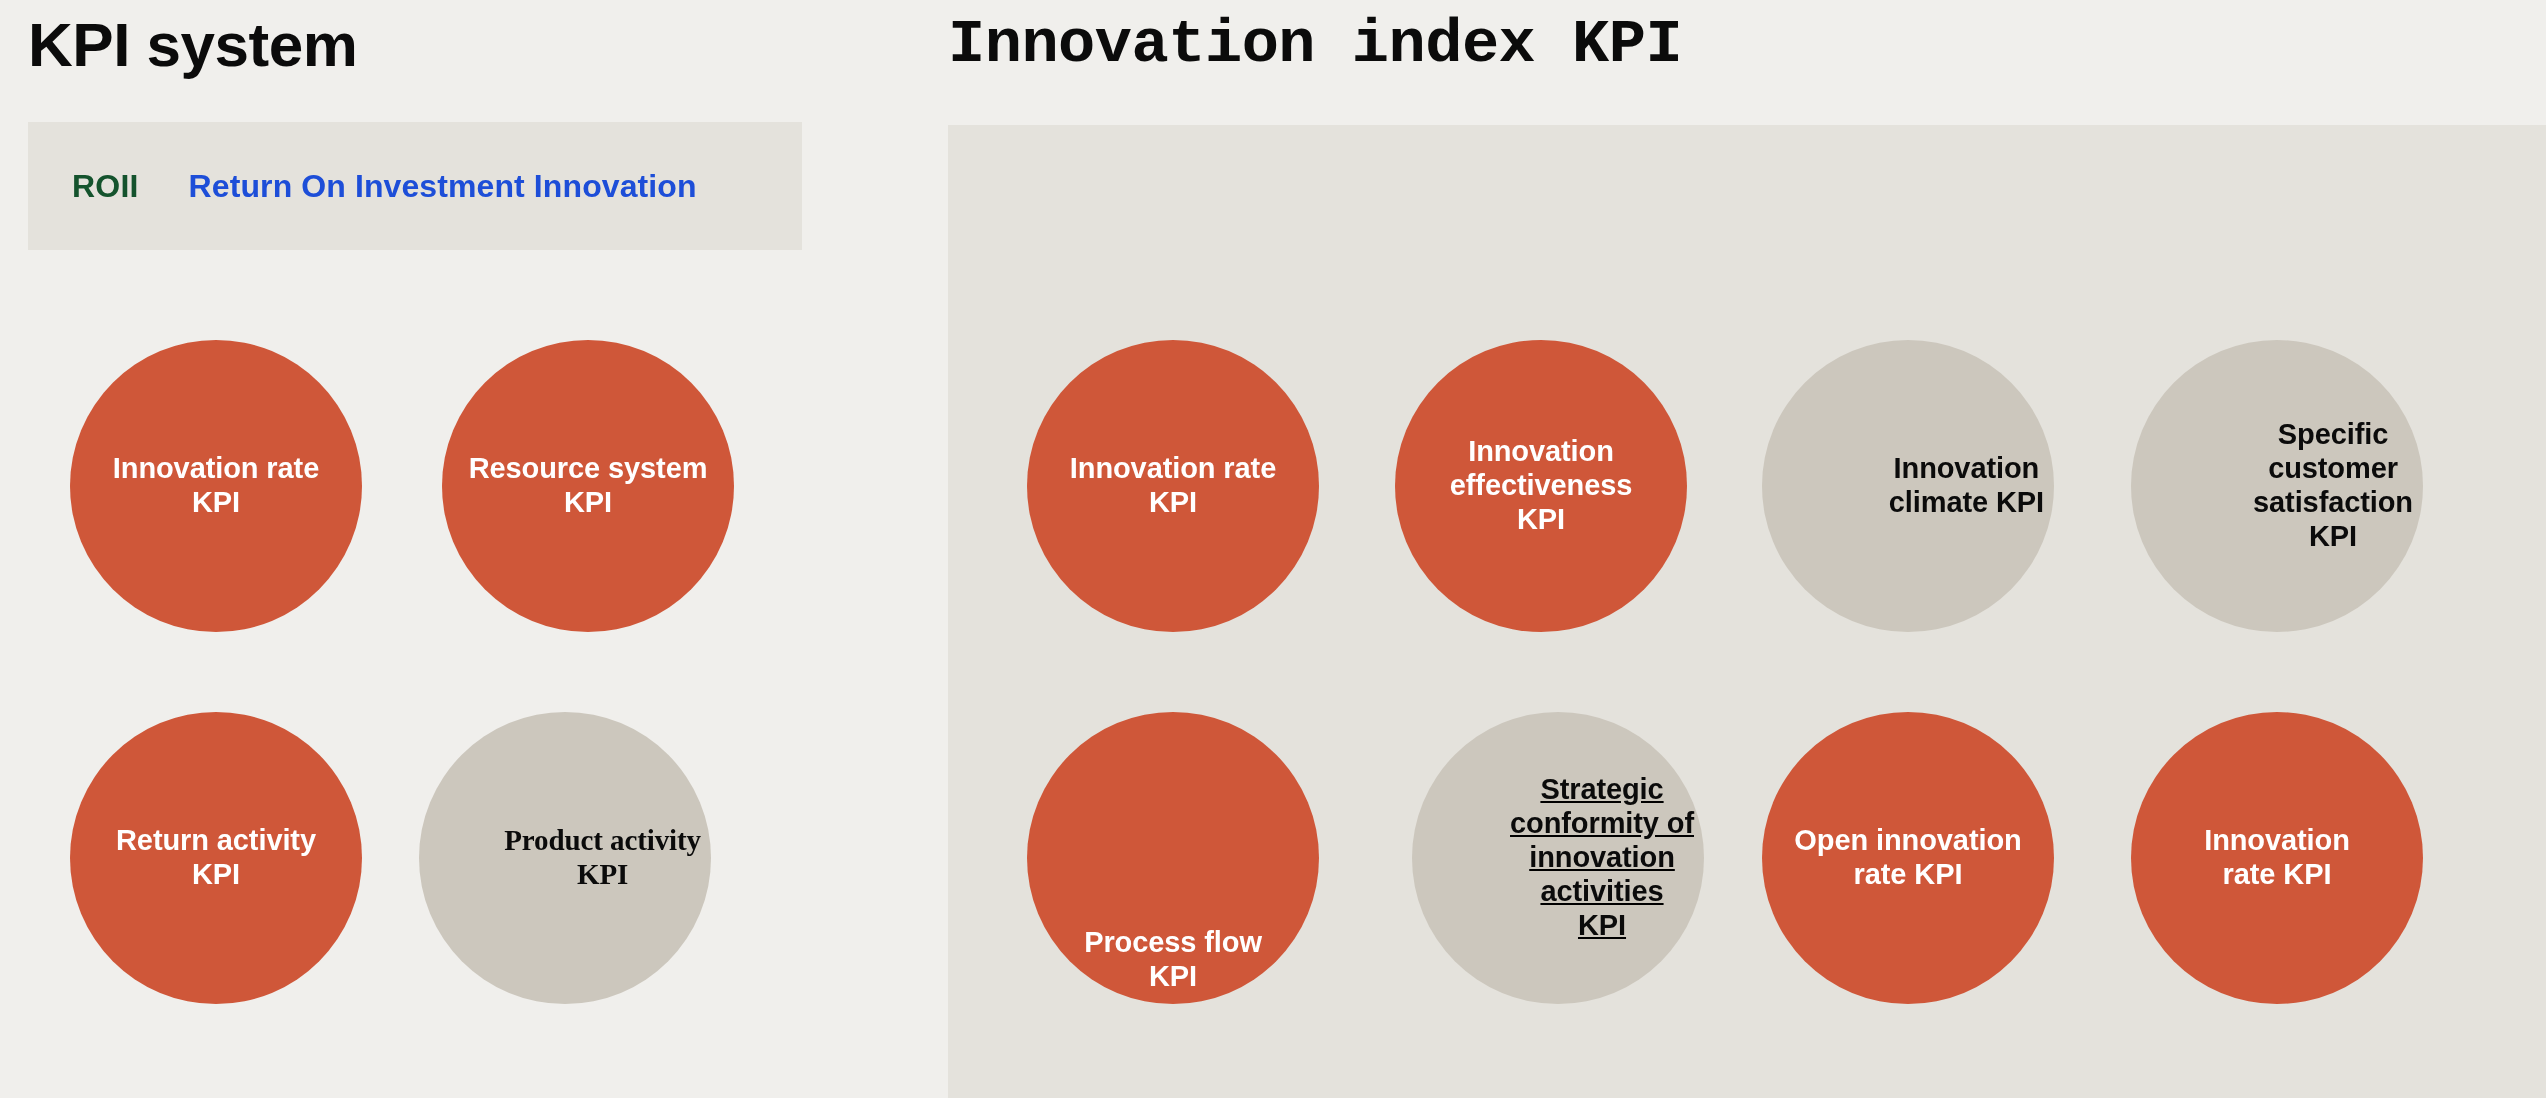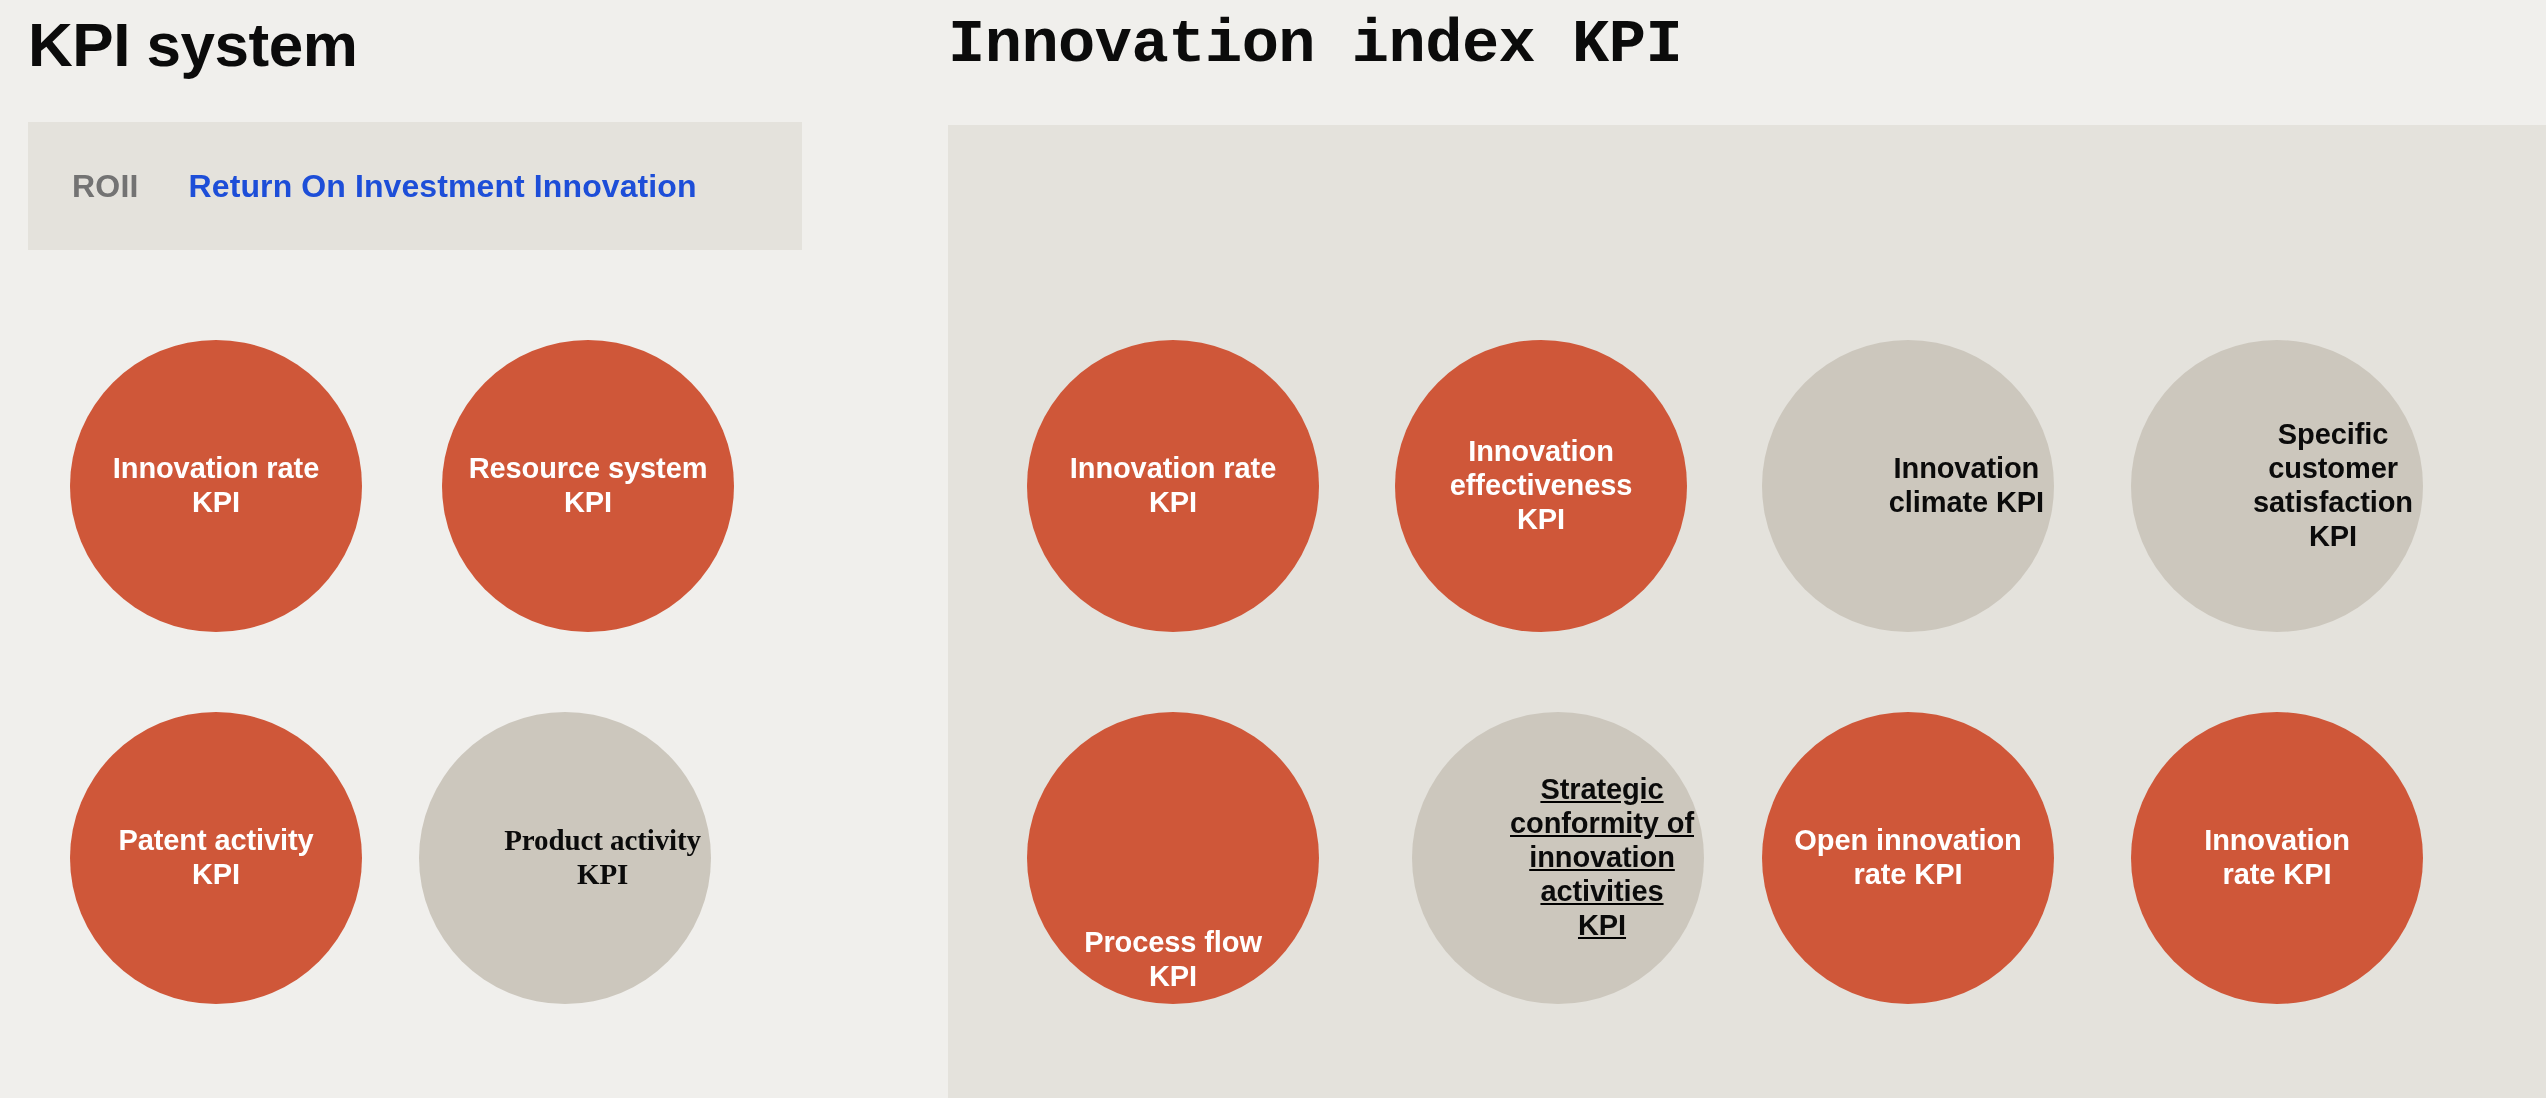--- a/index.html
+++ b/index.html
@@ -50,21 +50,21 @@
     width: 774px;
     height: 128px;
     background: #E4E2DC;
     display: flex;
     align-items: center;
   }
   .legend-abbr {
     margin-left: 44px;
     font-size: 32px;
     font-weight: bold;
-    color: #737373;
+    color: #14532d;
     letter-spacing: 0.2px;
   }
   .legend-text {
     margin-left: 50px;
     font-size: 32px;
     font-weight: bold;
     color: #1d4ed8;
     letter-spacing: 0.1px;
   }
 
@@ -108,21 +108,21 @@
   <div class="circle accent" style="left:70px; top:340px; width:292px; height:292px;">
     <span class="circle-label">Innovation rate
 KPI</span>
   </div>
   <div class="circle accent" style="left:442px; top:340px; width:292px; height:292px;">
     <span class="circle-label">Resource system
 KPI</span>
   </div>
 
   <div class="circle accent" style="left:70px; top:712px; width:292px; height:292px;">
-    <span class="circle-label">Patent activity
+    <span class="circle-label">Return activity
 KPI</span>
   </div>
   <div class="circle neutral" style="left:419px; top:712px; width:292px; height:292px;font-family:Liberation Serif, serif;">
     <span class="circle-label">Product activity
 KPI</span>
   </div>
 
   <div class="panel-title" id="title-right">Innovation index KPI</div>
 
   <div class="circle accent" style="left:1027px; top:340px; width:292px; height:292px;">

